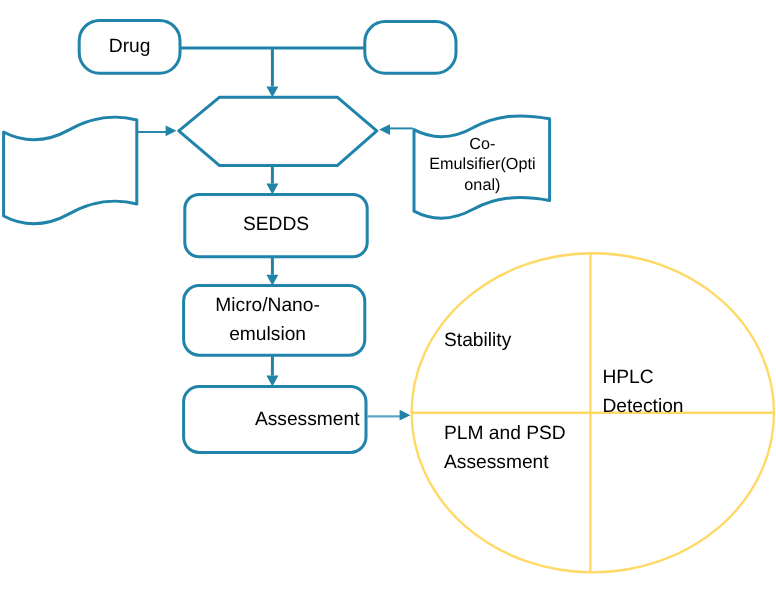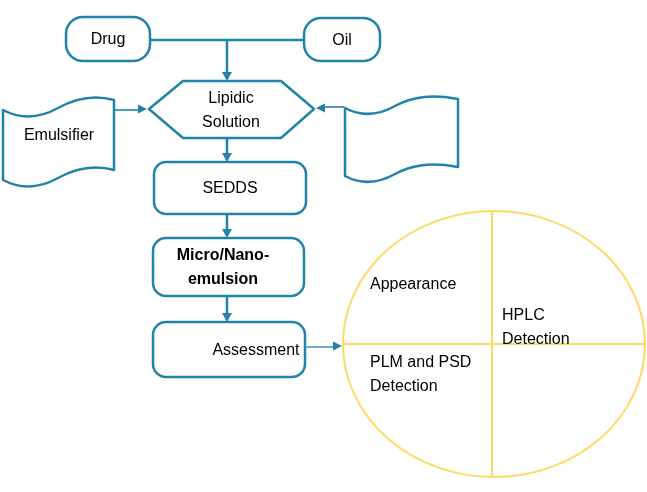--- a/index.html
+++ b/index.html
@@ -62,28 +62,27 @@
     </g>
 
     <g fill="none" stroke="#FFD966" stroke-width="2">
       <ellipse cx="494" cy="344" rx="151" ry="133"></ellipse>
       <path d="M492,211.5 V476.5"></path>
       <path d="M343,344 H645"></path>
     </g>
   </svg>
 
   <div class="lbl" style="left:66px;top:17px;width:84px;height:44px;text-align:center;">Drug</div>
-  <div class="lbl" style="left:304px;top:18px;width:76px;height:43px;">Oil</div>
-  <div class="lbl" style="left:156px;top:83px;width:150px;height:53px;">Lipidic
-Solution</div>
-  <div class="lbl" style="left:6px;top:120px;width:106px;height:30px;">Emulsifier</div>
+  <div class="lbl small" style="left:345px;top:96px;width:114px;height:80px;">Co-
+Emulsifier(Opti
+onal)</div>
   <div class="lbl" style="left:154px;top:162px;width:152px;height:52px;">SEDDS</div>
-  <div class="lbl" style="left:153px;top:238px;width:140px;height:58px;font-weight:bold;">Micro/Nano-
+  <div class="lbl" style="left:153px;top:238px;width:140px;height:58px;">Micro/Nano-
 emulsion</div>
   <div class="lbl" style="left:153px;top:322px;width:152px;height:55px;margin-left:27px;">Assessment</div>
 
-  <div class="lbl left" style="left:370px;top:272px;width:120px;height:24px;">Appearance</div>
+  <div class="lbl left" style="left:370px;top:272px;width:120px;height:24px;">Stability</div>
   <div class="lbl left" style="left:502px;top:271px;width:130px;height:48px;margin-top:32px;">HPLC
 Detection</div>
   <div class="lbl left" style="left:370px;top:350px;width:120px;height:48px;">PLM and PSD
-Detection</div>
+Assessment</div>
 
 </div>
 
 </body></html>

